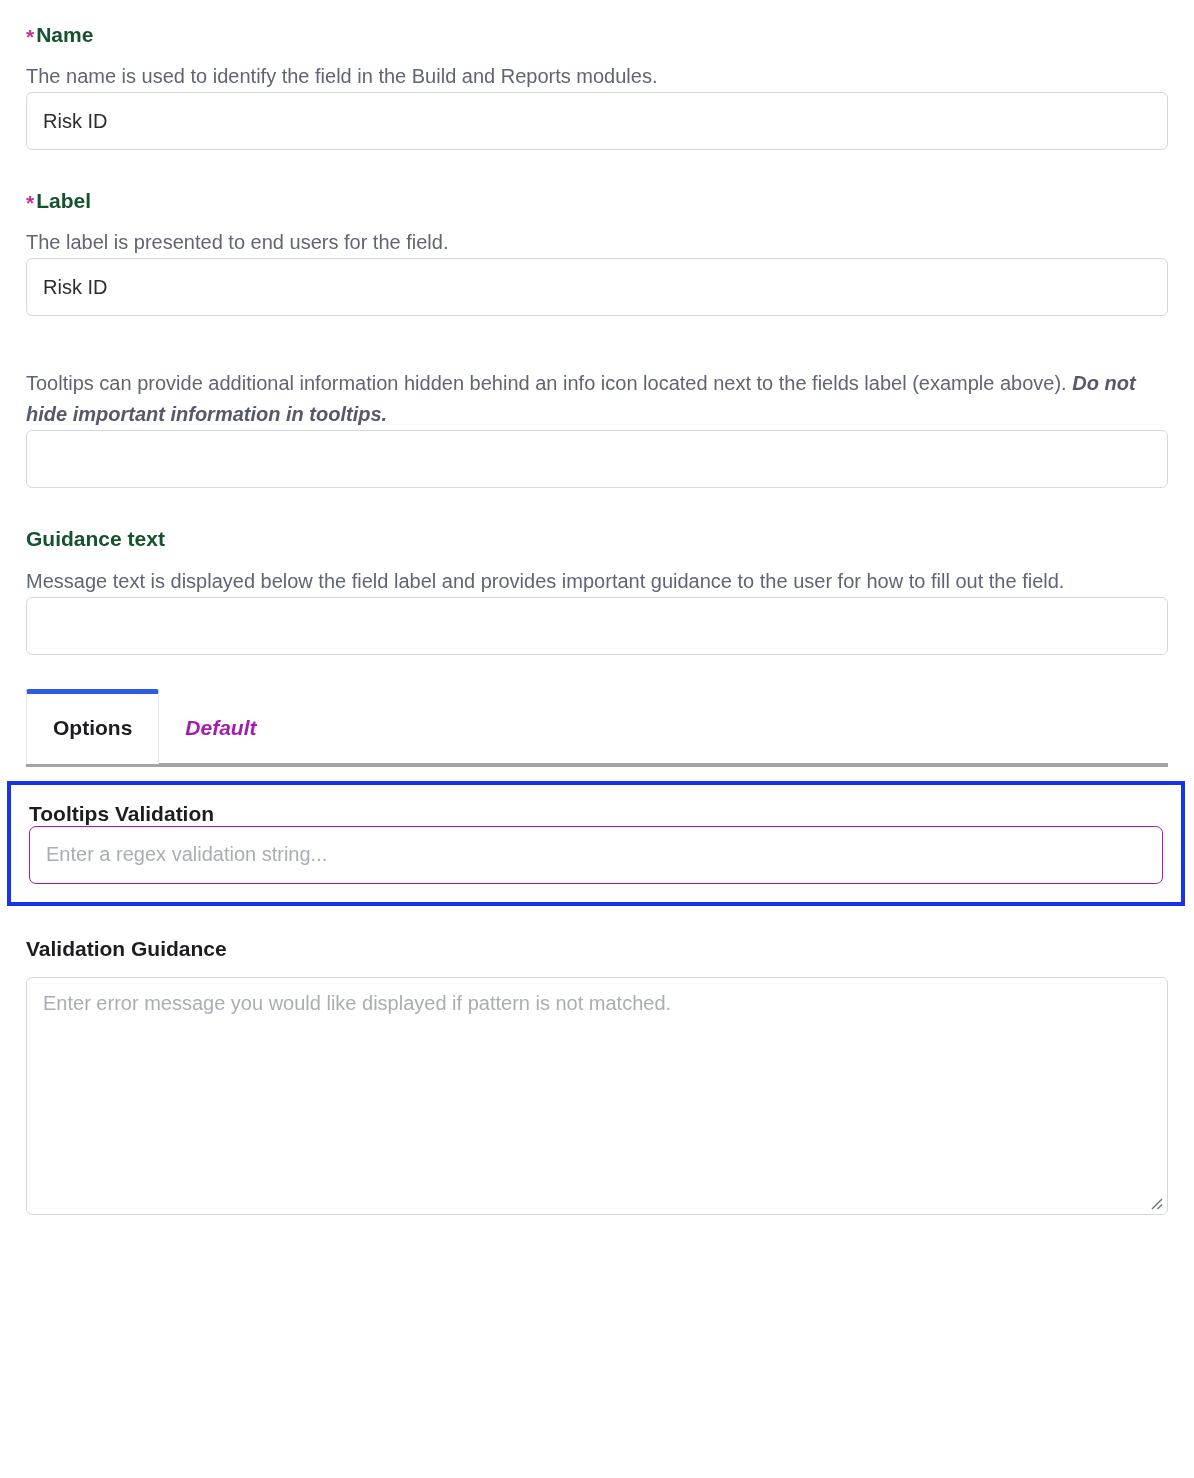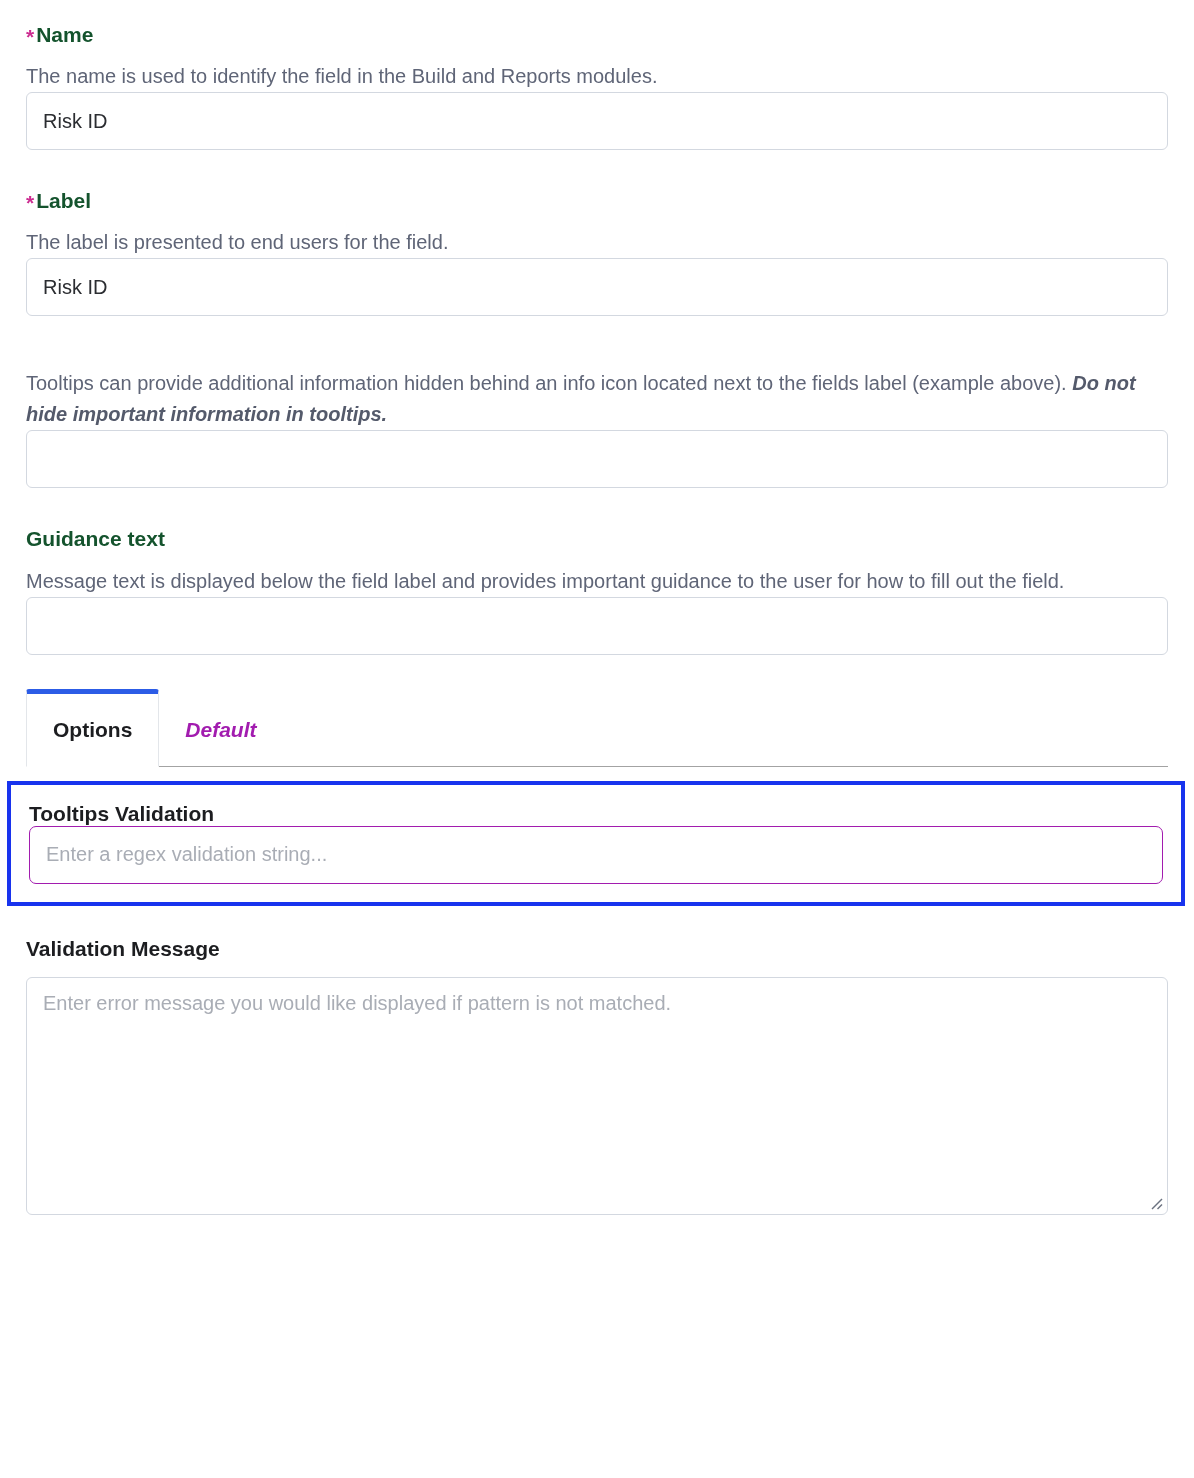--- a/index.html
+++ b/index.html
@@ -89,21 +89,21 @@
 
   
   .tabs-wrap {
     margin-top: 34px;
     padding: 0 26px;
     position: relative;
   }
   .tabs {
     display: flex;
     align-items: stretch;
-    border-bottom: 1px solid #a3a3a3;
+    border-bottom: 4px solid #a3a3a3;
     height: 78px;
   }
   .tab {
     display: flex;
     align-items: center;
     justify-content: center;
     font-size: 21px;
     font-weight: bold;
     padding: 0 26px;
     background: #ffffff;
@@ -223,21 +223,21 @@
       <div class="tab tab-inactive">Default</div>
     </div>
   </div>
 
   <div class="highlight-box">
     <div class="sub-heading">Tooltips Validation</div>
     <input class="text-input input-focus" type="text" placeholder="Enter a regex validation string..." style="">
   </div>
 
   <div class="block-validation-msg">
-    <div class="sub-heading">Validation Message</div>
+    <div class="sub-heading">Validation Guidance</div>
     <div class="textarea-holder">
       <textarea class="textarea-field" placeholder="Enter error message you would like displayed if pattern is not matched." style=""></textarea>
       <span class="resize-grip">
         <svg width="16" height="16" viewBox="0 0 16 16" xmlns="http://www.w3.org/2000/svg">
           <line x1="14" y1="4" x2="4" y2="14" stroke="#6b7280" stroke-width="1.4"></line>
           <line x1="14" y1="9.5" x2="9.5" y2="14" stroke="#6b7280" stroke-width="1.4"></line>
         </svg>
       </span>
     </div>
   </div>

